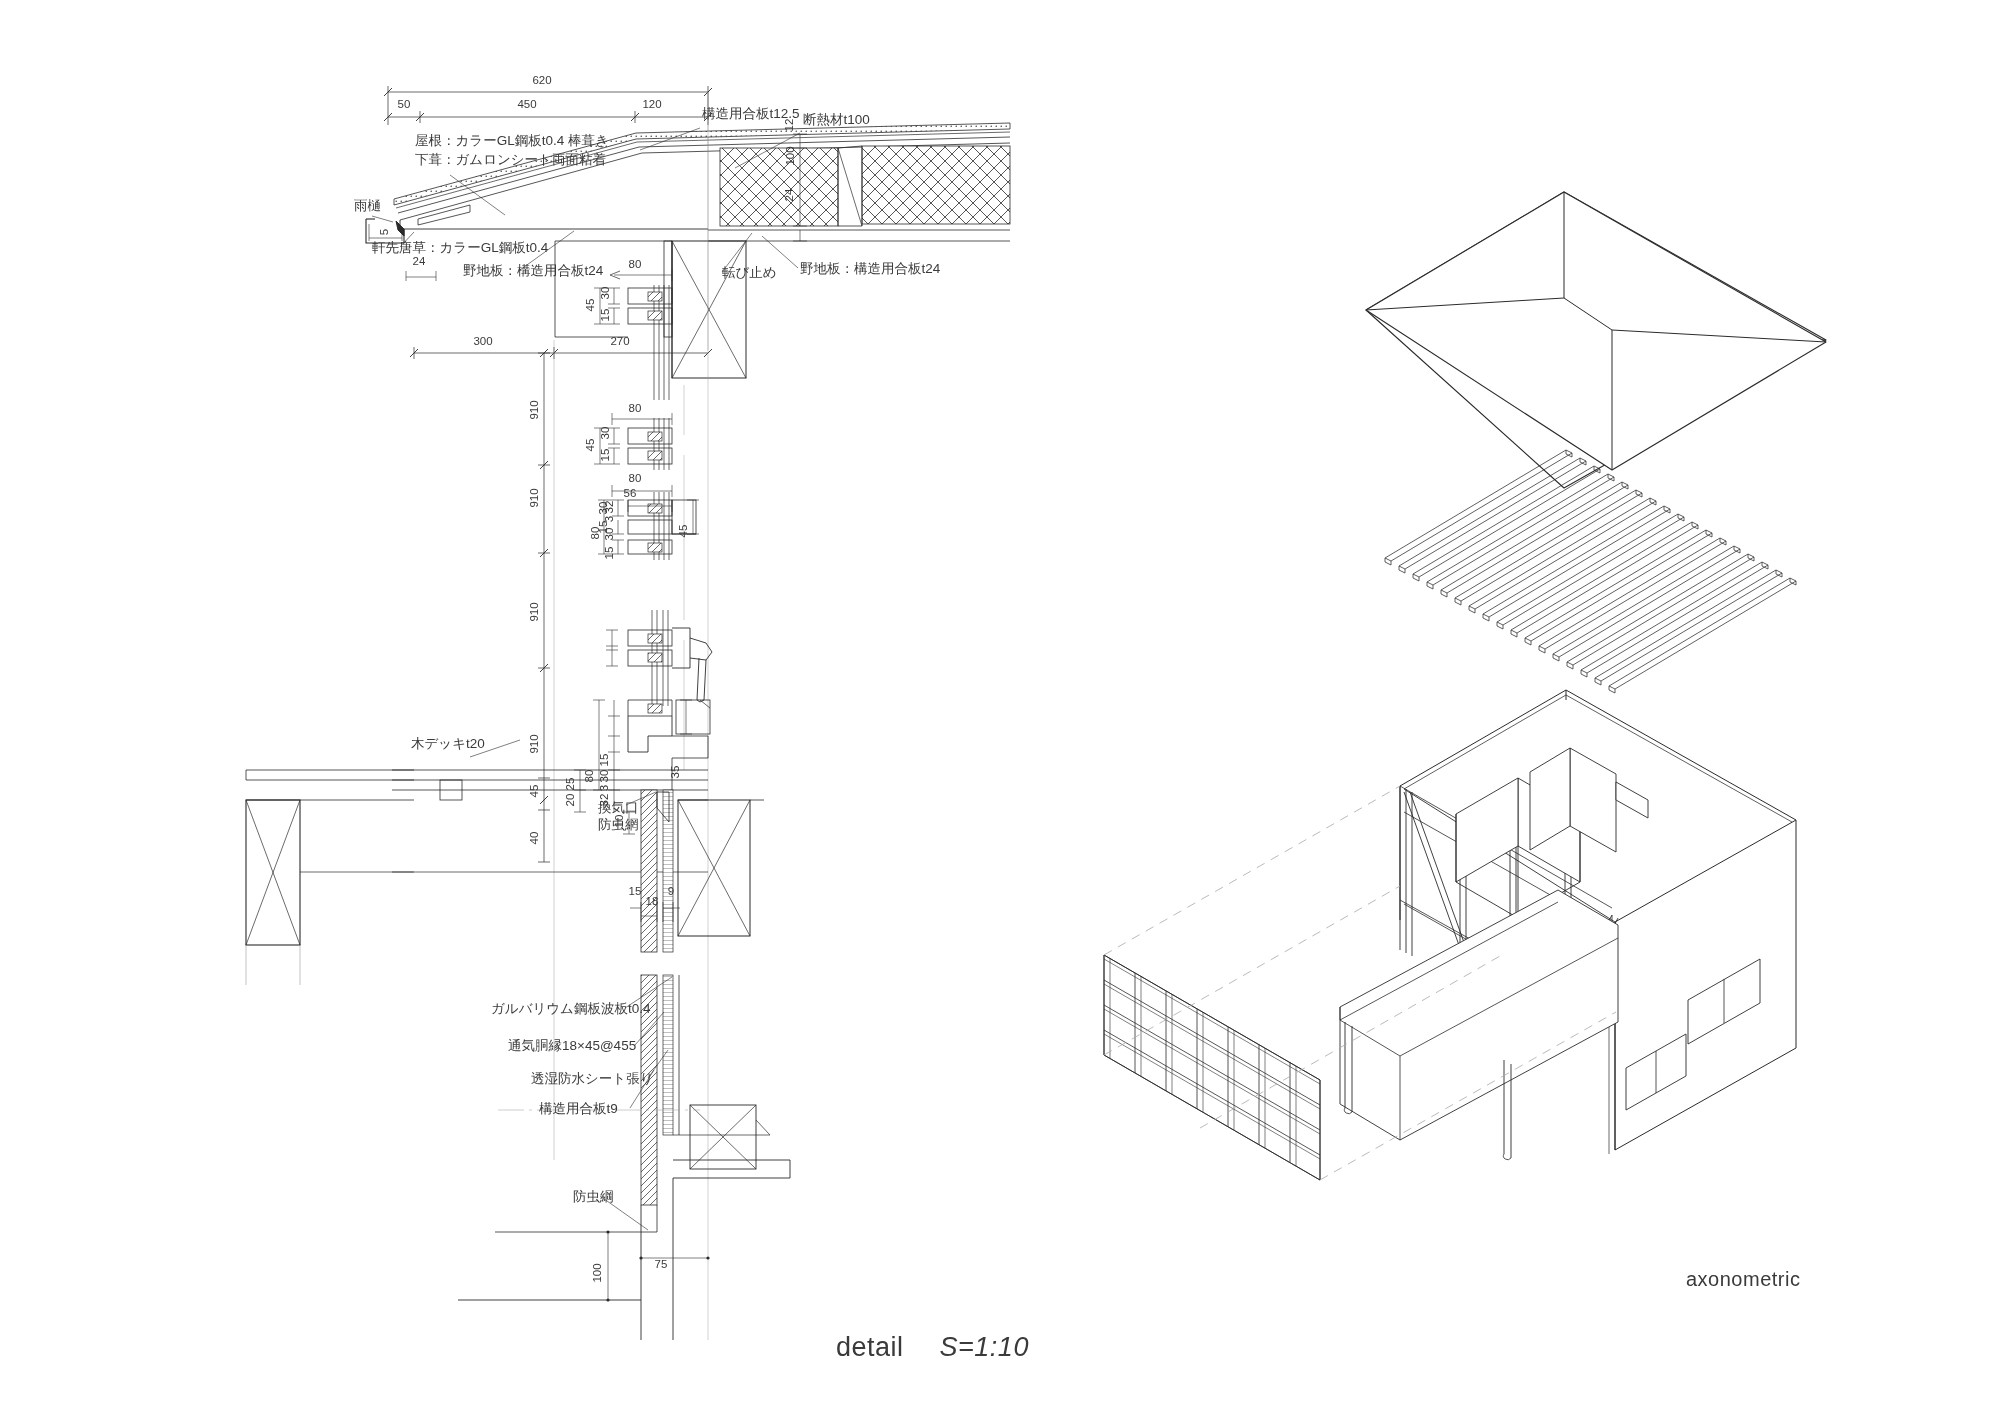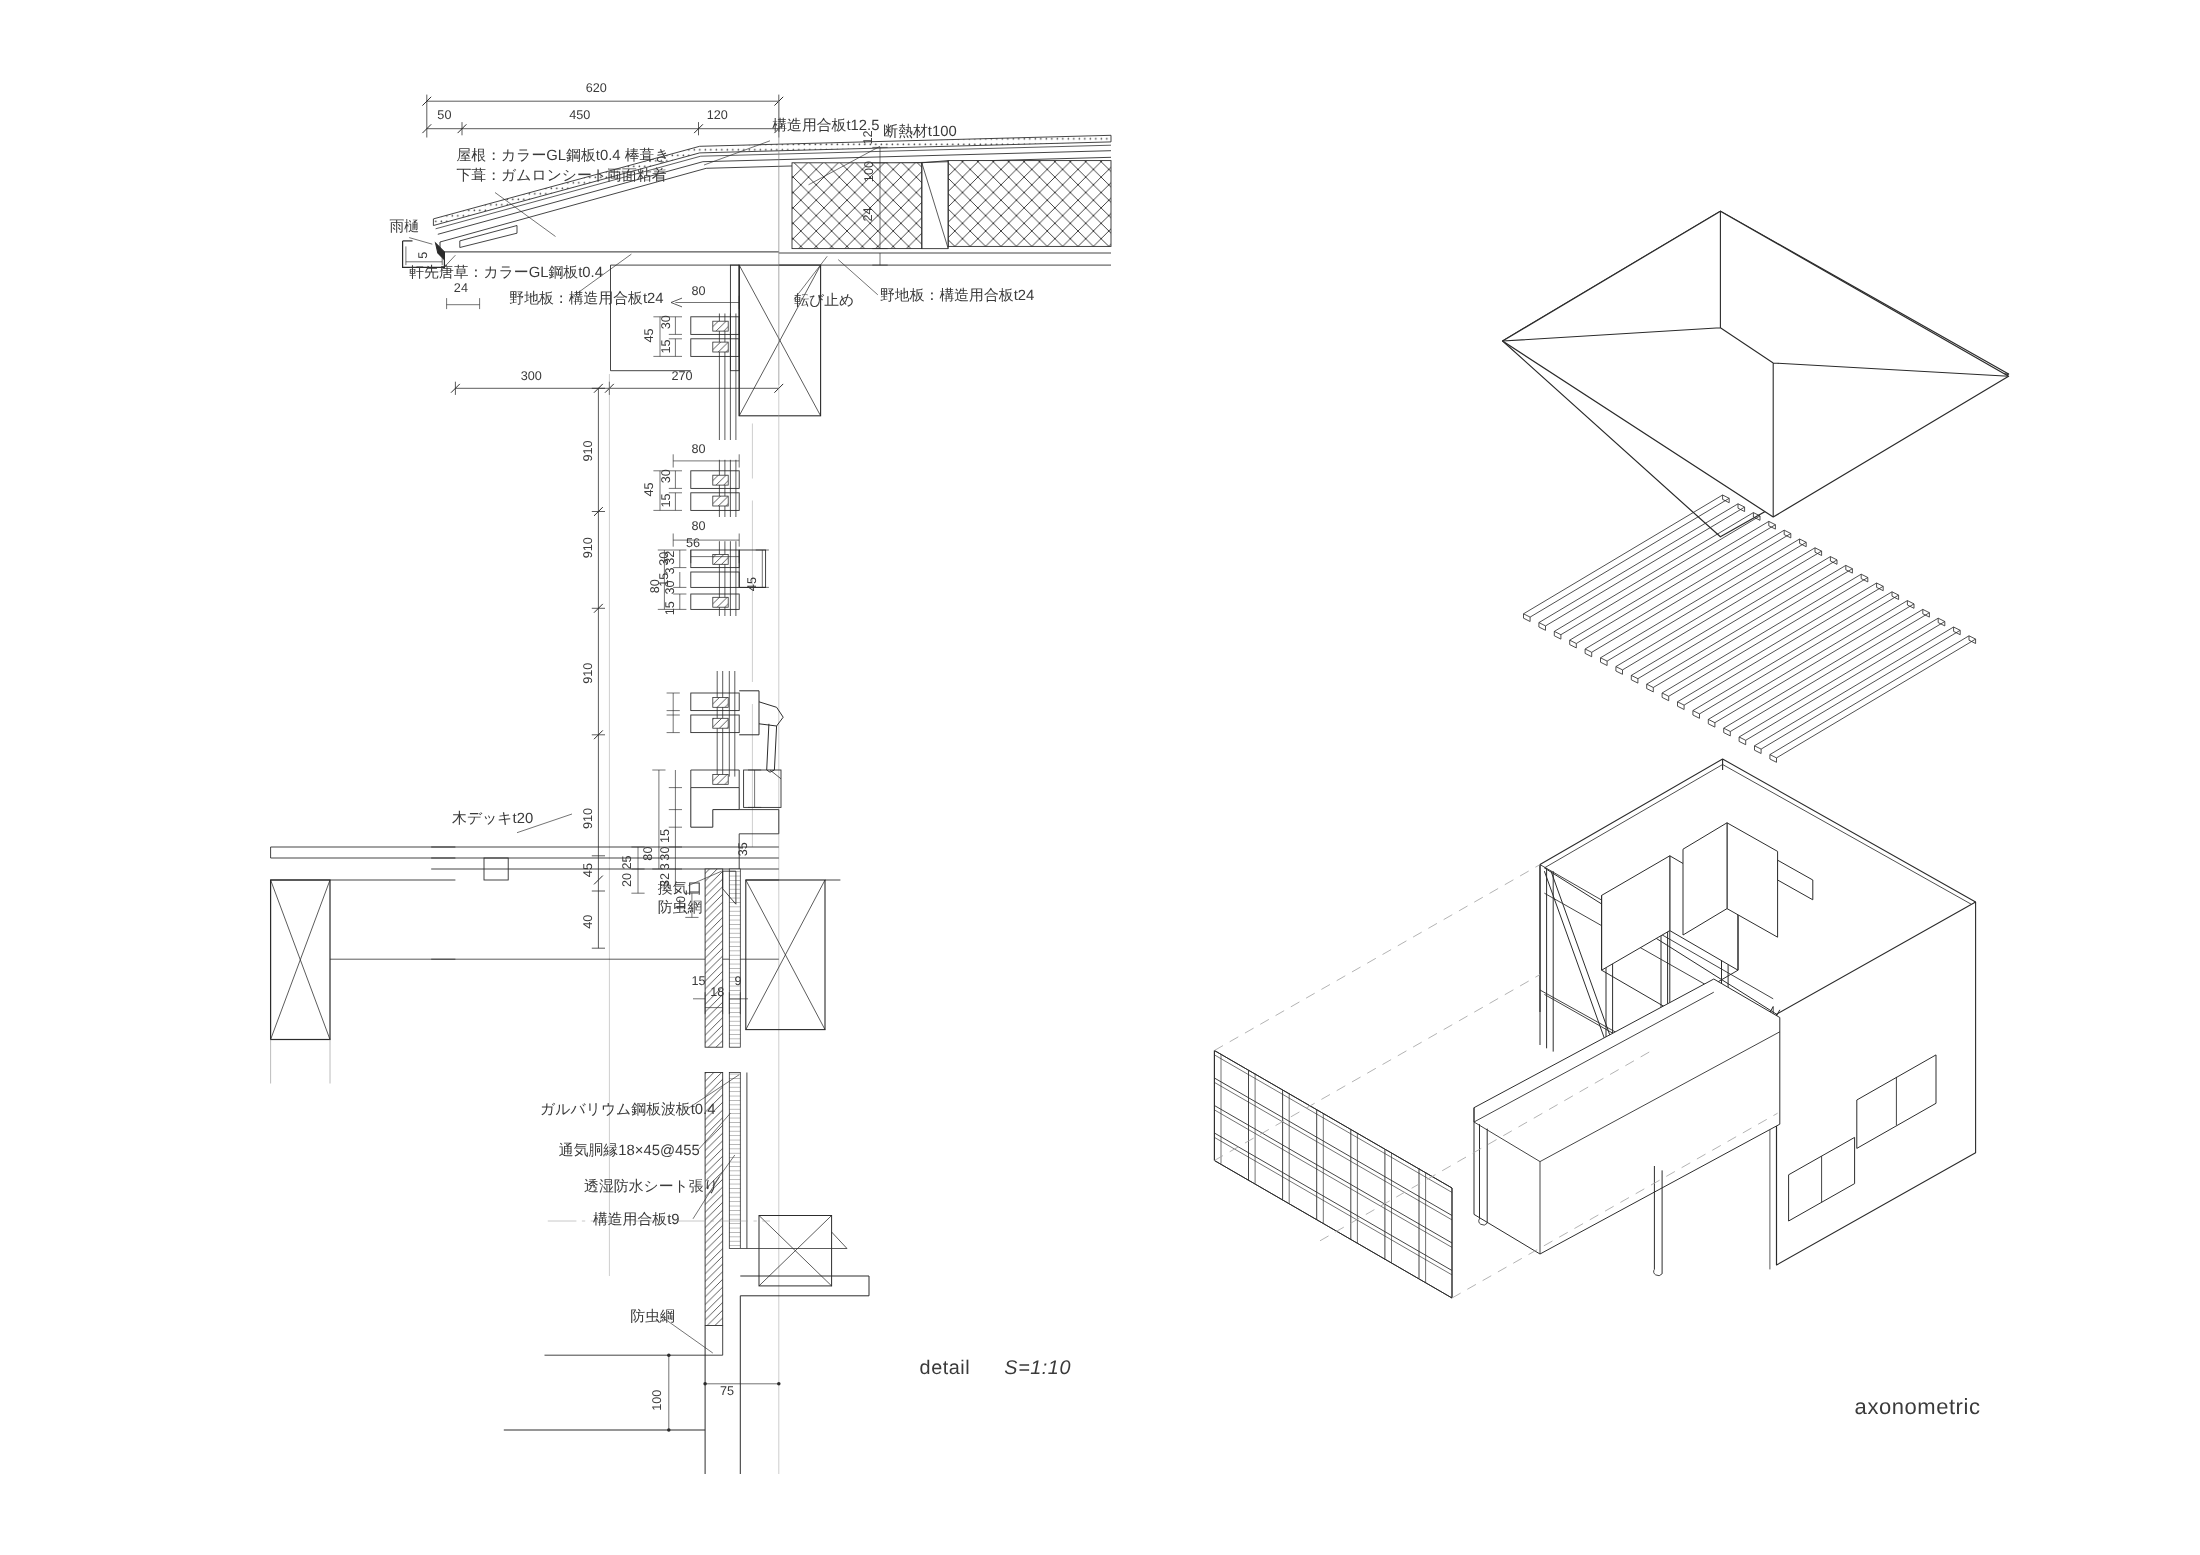--- a/index.html
+++ b/index.html
@@ -10,21 +10,21 @@
     color:#1a1a1a;
   }
   #sheet{position:absolute;inset:0;}
   svg{display:block;}
   .cap{
     position:absolute;
     font-family:"Liberation Sans","DejaVu Sans",sans-serif;
     color:#3a3a3a;
     white-space:nowrap;
   }
-  .cap-detail{left:836px;top:1233px;font-size:18px;letter-spacing:.5px;}
+  .cap-detail{left:836px;top:1332px;font-size:27px;letter-spacing:.5px;}
   .cap-detail .scale{font-style:italic;}
   .cap-axo{left:1686px;top:1268px;font-size:20px;letter-spacing:.5px;}
 </style>
 </head>
 <body>
 
 <div id="sheet">
 
   <svg id="drawing" width="2000" height="1414" viewBox="0 0 2000 1414">
     <defs>

